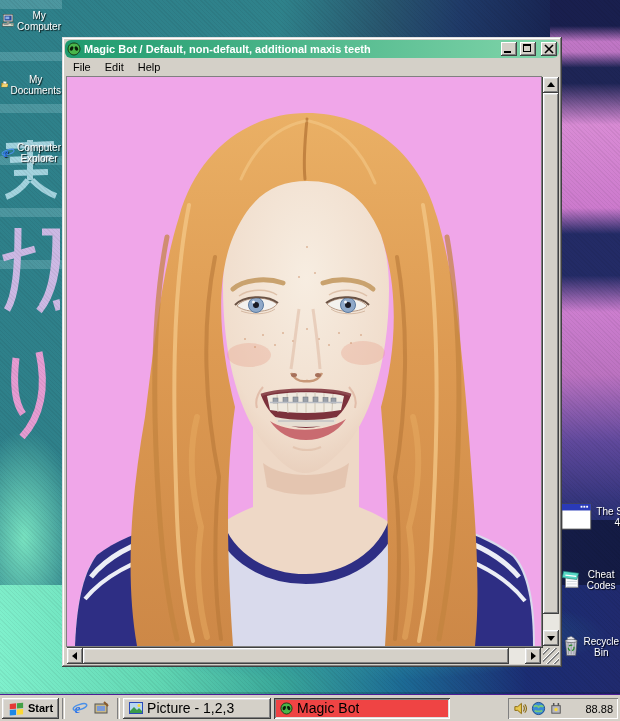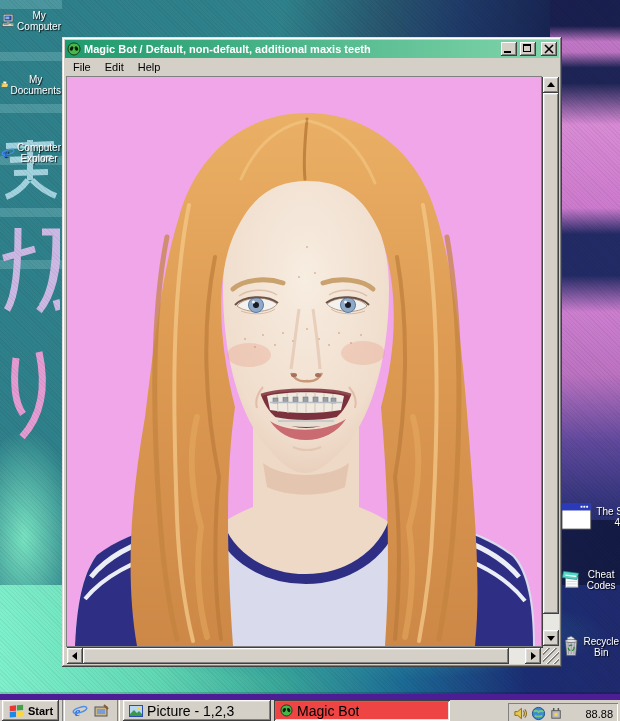--- a/index.html
+++ b/index.html
@@ -34,21 +34,21 @@
   .desk-icon{position:absolute;width:60px;display:flex;align-items:center;gap:2px;
     color:#fff;font-size:10px;line-height:11px;text-align:center;
     text-shadow:1px 1px 1px rgba(0,0,0,.85);cursor:default;z-index:2;}
   .desk-icon svg{display:block;}
 
   
   .window{position:absolute;left:62px;top:37px;width:500px;height:630px;background:#d4d0c8;z-index:3;
     box-shadow:inset -1px -1px 0 #404040, inset 1px 1px 0 #dfdfdf, inset -2px -2px 0 #808080, inset 2px 2px 0 #fff;
     padding:3px;box-sizing:border-box;}
   .titlebar{height:18px;background:linear-gradient(90deg,#1f9a6e,#82d6ab);
-    display:flex;align-items:center;gap:3px;padding:0 2px;}
+    display:flex;align-items:center;gap:3px;padding:0 2px;border-radius:6px;}
   .title-text{flex:1;color:#fff;font-weight:bold;font-size:11px;white-space:nowrap;overflow:hidden;}
   .tb-btn{width:16px;height:14px;background:#d4d0c8;flex:0 0 auto;position:relative;
     box-shadow:inset -1px -1px 0 #404040, inset 1px 1px 0 #fff, inset -2px -2px 0 #808080;}
   .tb-btn.close{margin-left:2px;}
   .glyph-min{position:absolute;left:3px;bottom:3px;width:7px;height:2px;background:#000;}
   .glyph-max{position:absolute;left:3px;top:2px;width:8px;height:8px;border:1px solid #000;border-top-width:2px;box-sizing:border-box;}
   .glyph-x{position:absolute;left:2px;top:1px;width:12px;height:12px;}
   .menubar{height:17px;display:flex;align-items:center;font-size:11px;color:#000;padding-left:1px;}
   .menu-item{padding:1px 7px;}
   .content{position:relative;height:589px;background:#d4d0c8;}
@@ -64,21 +64,21 @@
   .arr{position:absolute;width:0;height:0;}
   .arr-up{left:4px;top:5px;border-left:4px solid transparent;border-right:4px solid transparent;border-bottom:5px solid #000;}
   .arr-down{left:4px;top:6px;border-left:4px solid transparent;border-right:4px solid transparent;border-top:5px solid #000;}
   .arr-left{left:5px;top:4px;border-top:4px solid transparent;border-bottom:4px solid transparent;border-right:5px solid #000;}
   .arr-right{left:6px;top:4px;border-top:4px solid transparent;border-bottom:4px solid transparent;border-left:5px solid #000;}
   .corner{position:absolute;right:0;bottom:0;width:16px;height:16px;background:#d4d0c8;
     background-image:repeating-linear-gradient(135deg, transparent 0 3px, #fff 3px 4px, #808080 4px 5px);}
 
   
   .taskbar{position:absolute;left:0;bottom:0;width:620px;height:27px;background:#d4d0c8;z-index:5;
-    border-top:6px solid #4c1d95;box-shadow:0 -2px 0 rgba(0,0,0,.15);display:flex;align-items:center;padding:0 2px;box-sizing:border-box;}
+    border-top:1px solid #4c1d95;box-shadow:0 -2px 0 rgba(0,0,0,.15);display:flex;align-items:center;padding:0 2px;box-sizing:border-box;}
   .start-btn{height:21px;display:flex;align-items:center;gap:4px;padding:0 6px;background:#d4d0c8;
     font-size:11px;font-weight:bold;color:#000;
     box-shadow:inset -1px -1px 0 #404040, inset 1px 1px 0 #fff, inset -2px -2px 0 #808080, inset 2px 2px 0 #dfdfdf;}
   .tb-div{width:3px;height:21px;margin:0 3px;
     box-shadow:inset 1px 0 0 #808080, inset -1px 0 0 #fff;}
   .ql{display:flex;align-items:center;gap:6px;padding:0 4px;}
   .task-btn{height:21px;display:flex;align-items:center;gap:4px;padding:0 6px;font-size:14px;color:#000;
     background:#d4d0c8;margin-right:3px;box-sizing:border-box;
     box-shadow:inset -1px -1px 0 #404040, inset 1px 1px 0 #fff, inset -2px -2px 0 #808080, inset 2px 2px 0 #dfdfdf;}
   .task-btn.t1{width:148px;}

